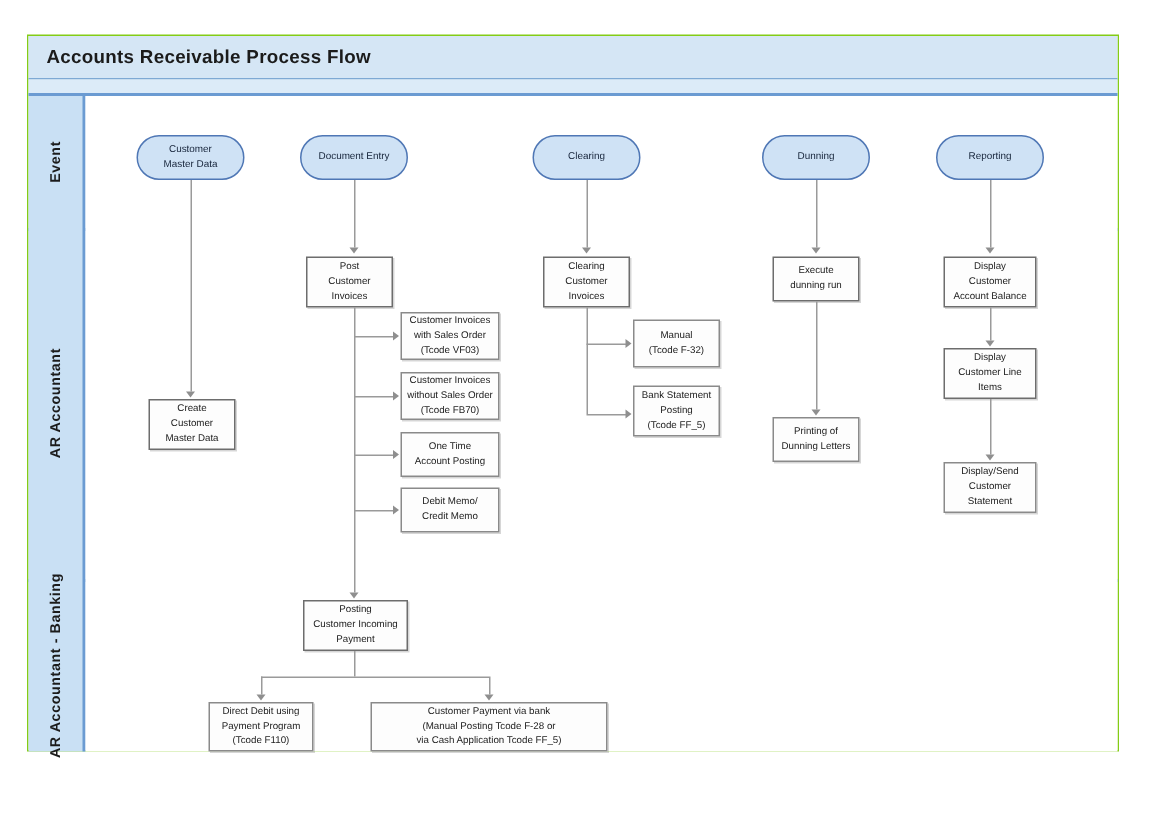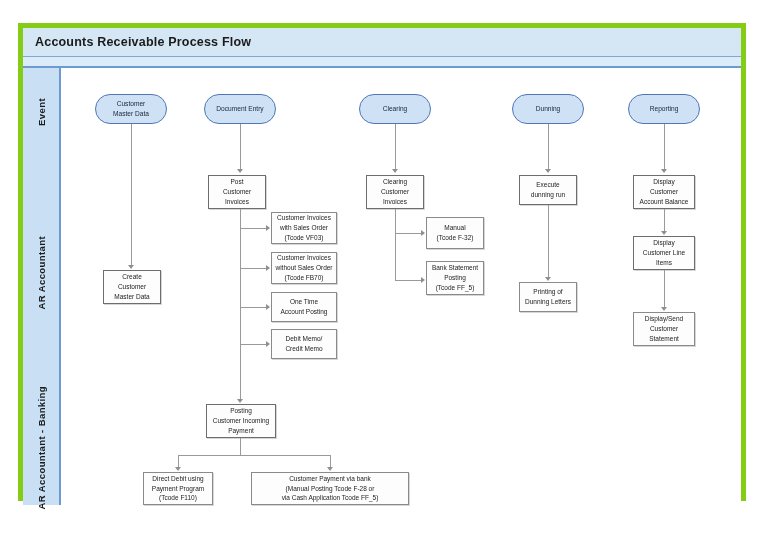--- a/index.html
+++ b/index.html
@@ -2,21 +2,21 @@
 <html><head>
 <meta charset="utf-8">
 <style>
   html,body{margin:0;padding:0;background:#ffffff;}
   body{width:768px;height:543px;font-family:"Liberation Sans",sans-serif;overflow:hidden;}
   #stage{position:relative;width:768px;height:543px;}
 
   
   .diagram{
     position:absolute;left:18px;top:23px;width:728px;height:478px;
-    border:5px solid #84cc16;background:#ffffff;box-sizing:border-box;
+    border:1px solid #84cc16;background:#ffffff;box-sizing:border-box;
   }
   
   .title-bar{
     position:absolute;left:0;top:0;width:100%;height:29px;
     background:#d5e6f5;border-bottom:1px solid #7ea9d4;box-sizing:border-box;
     display:flex;align-items:center;
   }
   .title-bar .title-text{
     padding-left:12px;font-size:12.5px;font-weight:bold;color:#1b1b1b;letter-spacing:.2px;
   }

